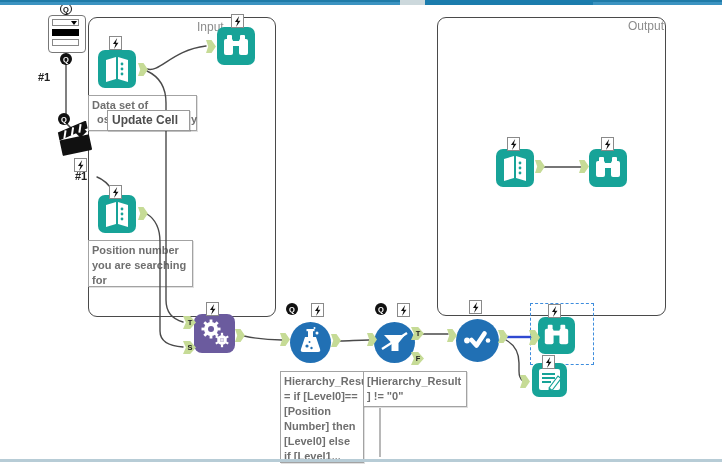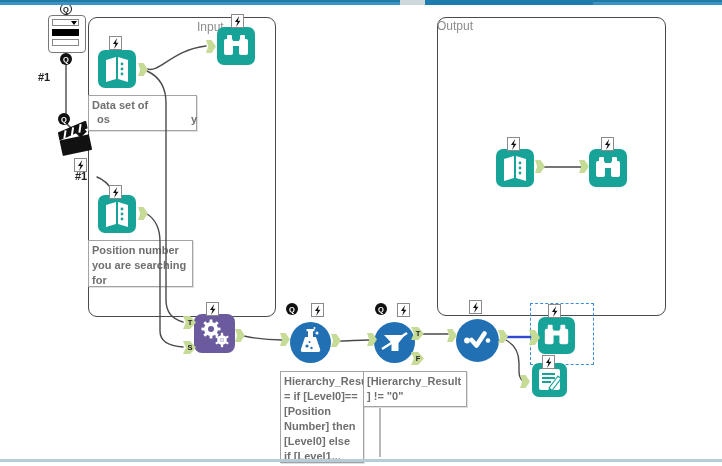--- a/index.html
+++ b/index.html
@@ -54,21 +54,21 @@
 </style>
 </head>
 <body>
 
 <div id="canvas">
 
   <div class="abs container-box" style="left:88px;top:17px;width:186px;height:298px;"></div>
   <div class="abs container-label" style="left:157px;top:20px;margin-left:40px;">Input</div>
 
   <div class="abs container-box" style="left:437px;top:17px;width:227px;height:297px;"></div>
-  <div class="abs container-label" style="left:437px;top:19px;width:227px;text-align:left;">Output</div>
+  <div class="abs container-label" style="left:437px;top:19px;width:227px;text-align:right;">Output</div>
 
   <div class="abs note" style="left:88px;top:95px;width:109px;height:36px;">Data set of</div>
   <div class="abs frag" style="left:97px;top:113px;">os</div>
   <div class="abs frag" style="left:191px;top:113px;">y</div>
 
   <div class="abs note" style="left:88px;top:240px;width:105px;height:47px;">Position number
 you are searching
 for</div>
 
   <div class="abs note" style="left:280px;top:371px;width:84px;height:92px;white-space:pre;">Hierarchy_Resul
@@ -329,20 +329,21 @@
   <div class="abs teal-sq tool" style="left:589px;top:149px;">
     <svg width="38" height="38" viewBox="0 0 38 38">
       <rect x="10" y="8" width="5" height="6" rx="1" fill="#fff"></rect>
         <rect x="23" y="8" width="5" height="6" rx="1" fill="#fff"></rect>
       <rect x="7" y="12" width="9" height="16" rx="2" fill="#fff"></rect>
         <rect x="22" y="12" width="9" height="16" rx="2" fill="#fff"></rect>
       <rect x="14" y="14" width="10" height="5" fill="#fff"></rect>
     </svg>
   </div>
 
+  <div class="abs tooltip" style="left:107px;top:110px;width:83px;height:21px;line-height:17px;">Update Cell</div>
 
   <div class="abs topbar-base"></div>
   <div class="abs topbar-dark"></div>
   <div class="abs topbar-gray"></div>
   <div class="abs topbar-active"></div>
   <div class="abs bottombar"></div>
 
 </div>
 
 </body></html>

